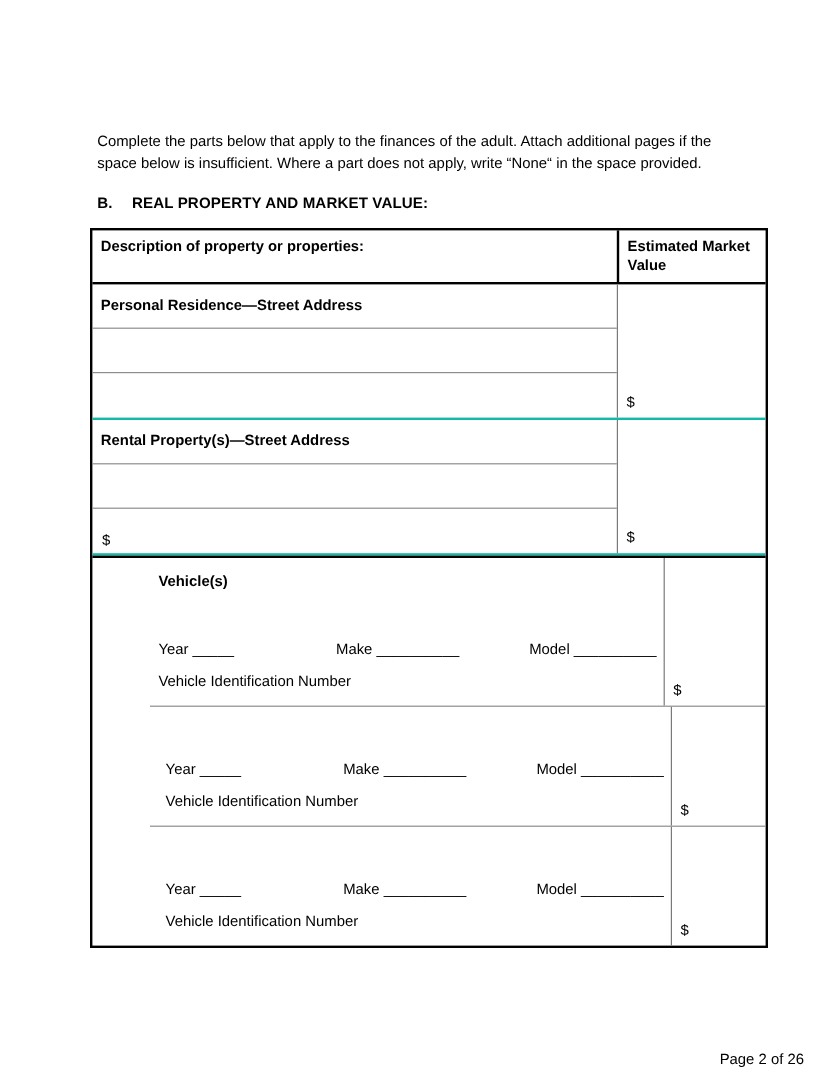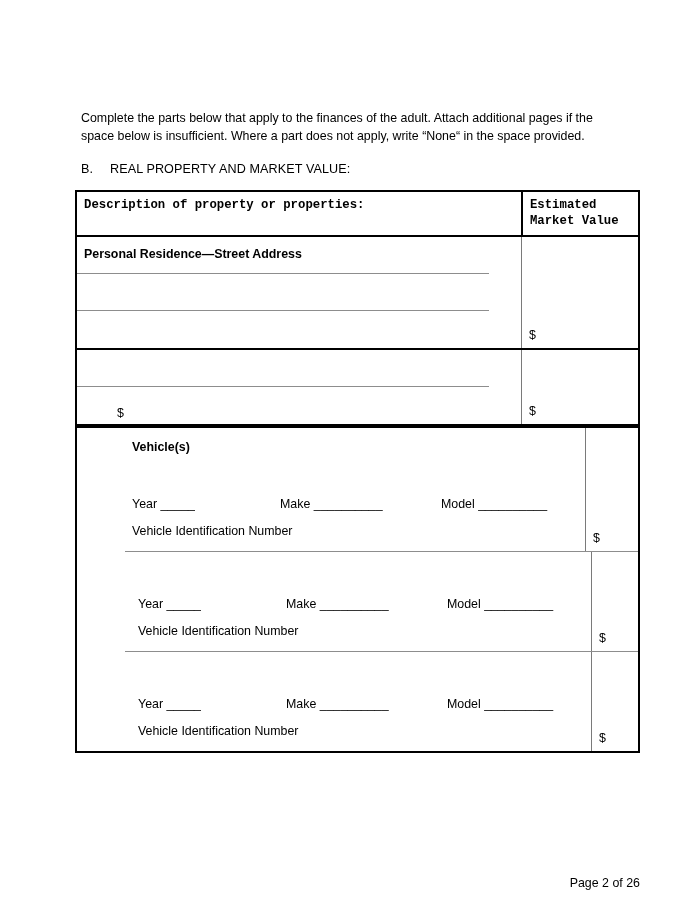--- a/index.html
+++ b/index.html
@@ -34,21 +34,21 @@
     line-height: 17.5px;
     text-align: left;
   }
 
   
   .section-heading {
     position: absolute;
     left: 81px;
     top: 146px;
     font-size: 12.6px;
-    font-weight: normal;
+    font-weight: bold;
     letter-spacing: 0.1px;
     white-space: nowrap;
   }
   .section-heading .sec-letter {
     display: inline-block;
     width: 29px;
   }
 
   
   .prop-table {
@@ -69,43 +69,41 @@
   .col-left {
     width: 437px;
     box-sizing: border-box;
     position: relative;
   }
   .col-right {
     width: 124px;
     box-sizing: border-box;
     border-left: 1px solid #7a7a7a;
     position: relative;
-    margin-left: 32px;
   }
 
   
   .header-row {
     border-bottom: 2px solid #000000;
   }
   .header-row .col-right {
     border-left: 2px solid #000000;
   }
   .hdr-cell {
     font-size: 12.3px;
     font-weight: bold;
     line-height: 15.5px;
     padding: 6px 6px 6px 7px;
     box-sizing: border-box;
     min-height: 38px;
-    font-family: Liberation Mono, monospace;
   }
 
   
   .prop-block {
-    border-bottom: 2px solid #000000;
+    border-bottom: 2px solid #14b8a6;
   }
   .prop-block.last-prop {
     border-bottom: 2px solid #000000;
   }
   .line-cell {
     height: 37px;
     box-sizing: border-box;
     border-bottom: 1px solid #8d8d8d;
     padding: 9px 6px 0 7px;
     font-size: 12.4px;
@@ -166,20 +164,21 @@
   }
 
   
   .footer {
     position: absolute;
     left: 0;
     top: 860px;
     width: 640px;
     text-align: right;
     font-size: 12.4px;
+    padding-left: 30px;
   }
 </style>
 </head>
 <body>
 
 <div class="page">
 
   <p class="intro">Complete the parts below that apply to the finances of the adult. Attach additional pages if the space below is insufficient. Where a part does not apply, write “None“ in the space provided.</p>
 
   <div class="section-heading">
@@ -203,20 +202,21 @@
         <div class="line-cell blank"></div>
         <div class="line-cell blank last-line"></div>
       </div>
       <div class="col-right">
         <span class="dollar">$</span>
       </div>
     </div>
 
     <div class="t-row prop-block">
       <div class="col-left">
+        <div class="line-cell">Rental Property(s)—Street Address</div>
         <div class="line-cell blank"></div>
         <div class="line-cell blank last-line"></div>
       </div>
       <div class="col-right">
         <span class="dollar">$</span>
       </div>
     </div>
 
     <div class="t-row prop-block last-prop">
       <div class="col-right">

